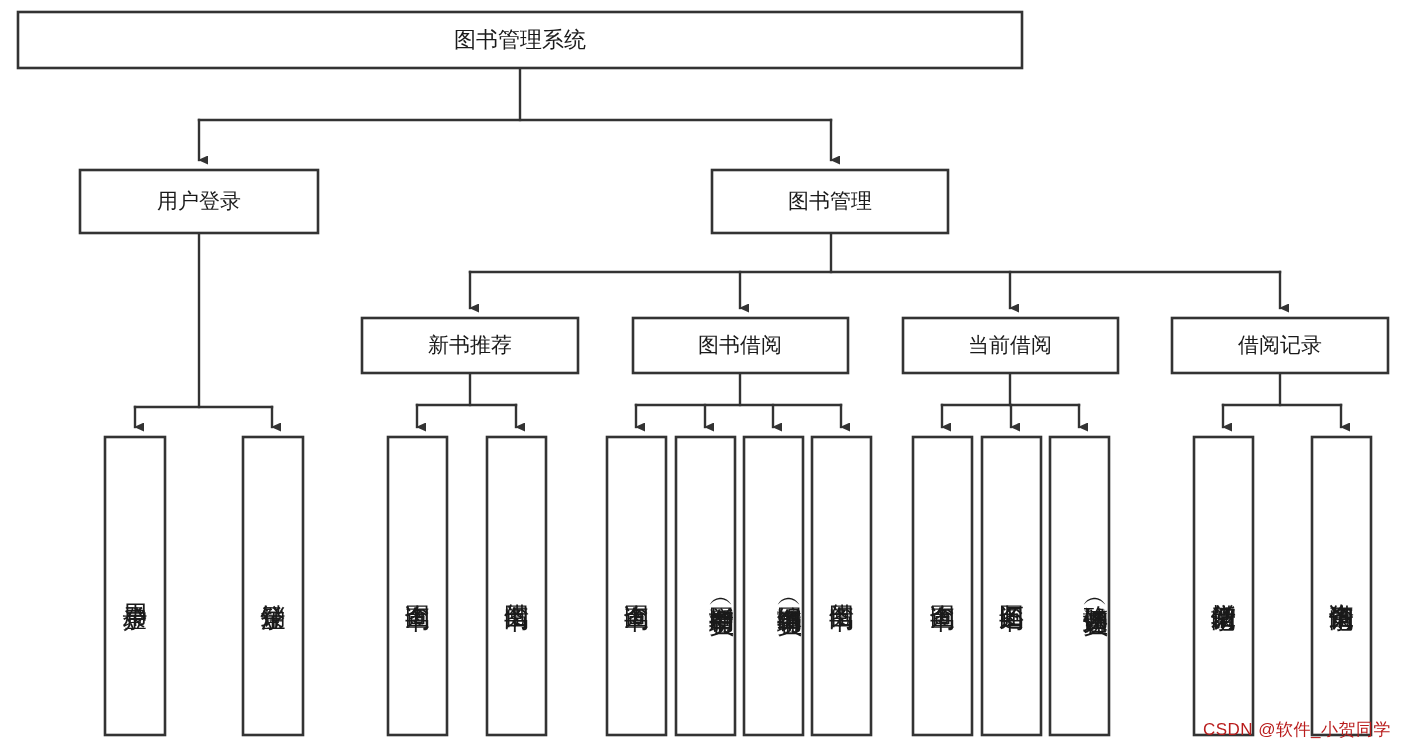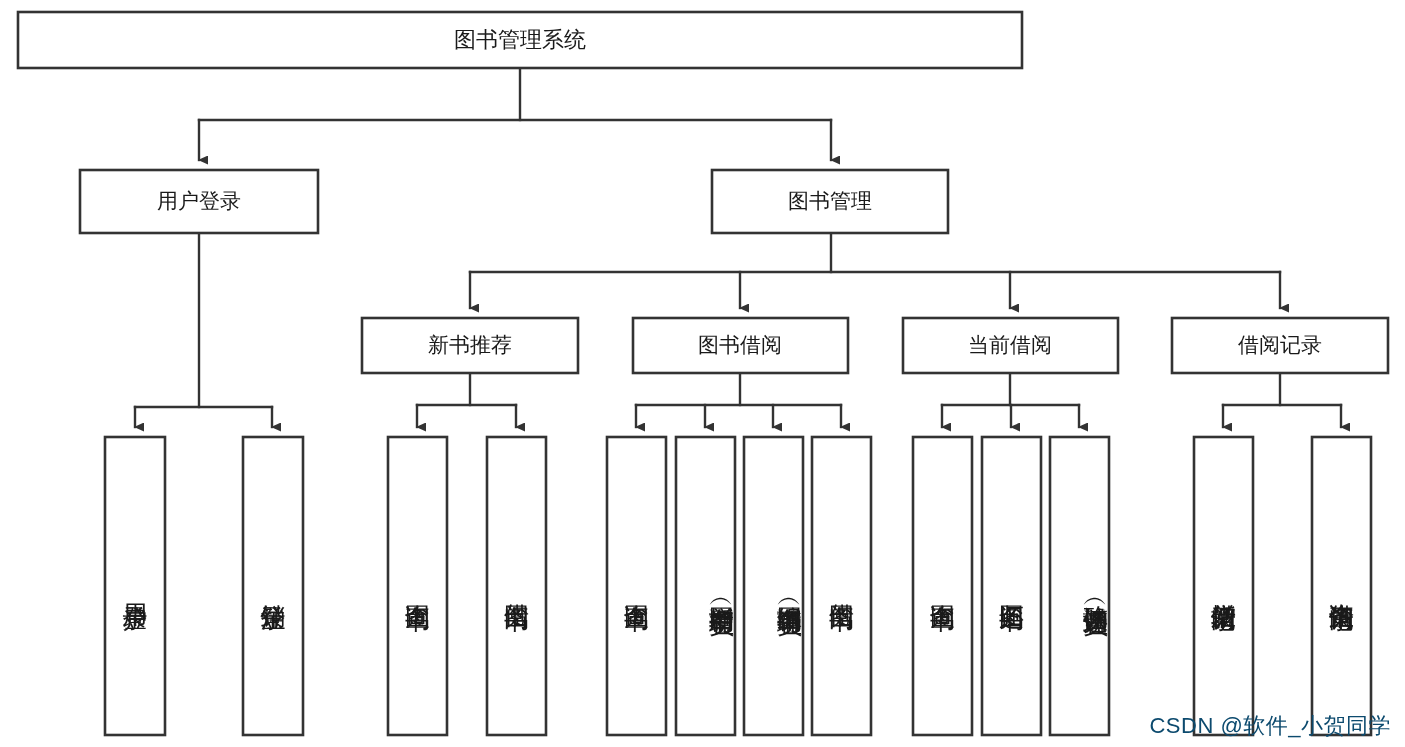--- a/index.html
+++ b/index.html
@@ -62,22 +62,22 @@
     align-items: center;
     justify-content: center;
     white-space: nowrap;
     pointer-events: none;
   }
   .watermark {
     position: absolute;
     right: 14px;
     bottom: 6px;
     font-family: "Liberation Sans", "DejaVu Sans", sans-serif;
-    font-size: 22px;
-    color: #0c4a6e;
+    font-size: 17px;
+    color: #b91c1c;
     letter-spacing: 0.5px;
     user-select: none;
   }
 </style>
 </head>
 <body>
 
 <div id="diagram-root">
 
   <svg class="diagram-canvas" viewBox="0 0 1405 747">

